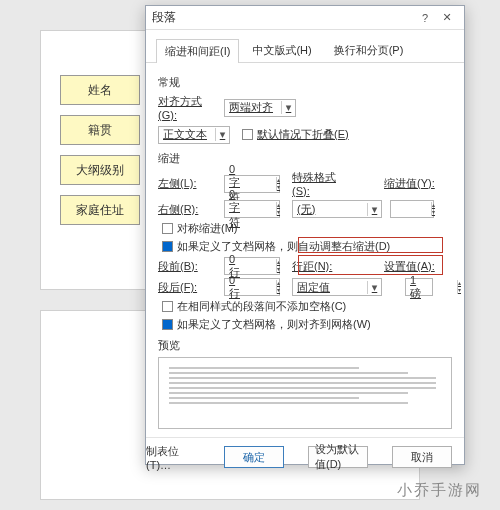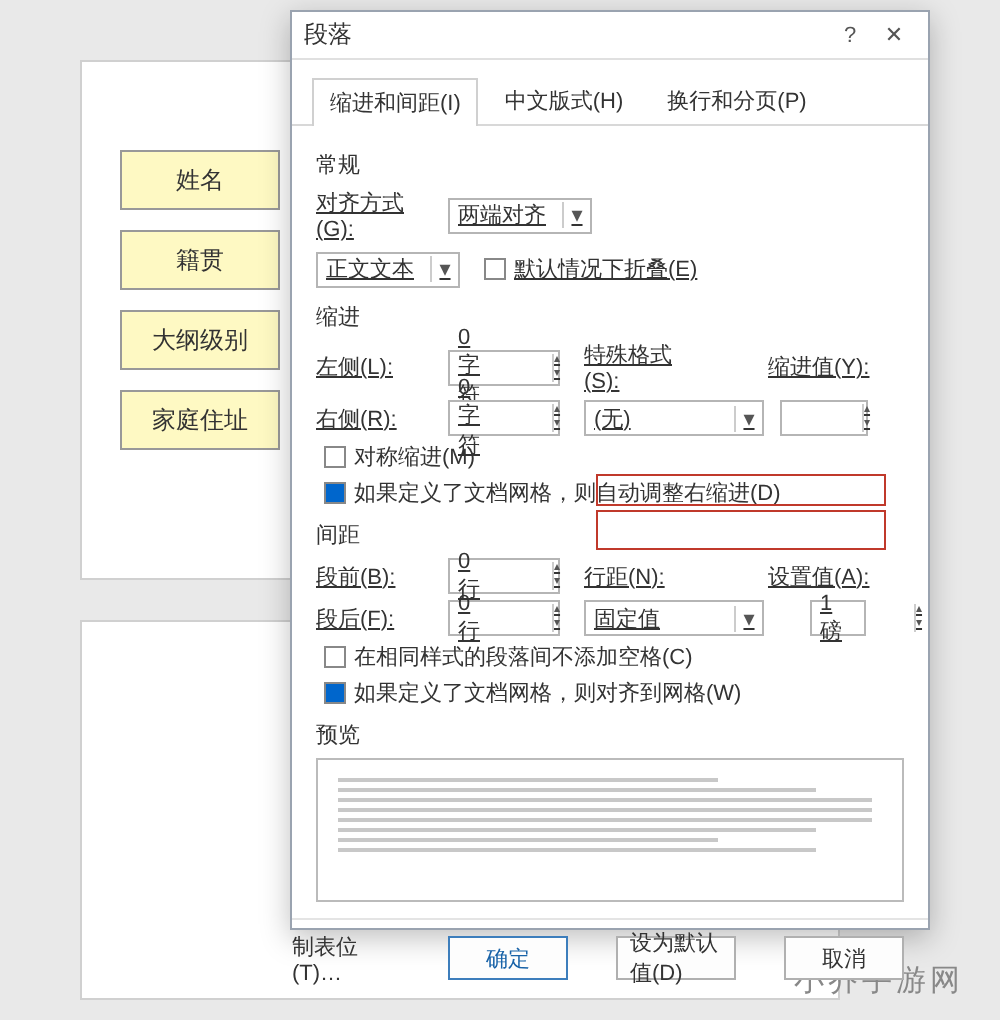--- a/index.html
+++ b/index.html
@@ -130,21 +130,20 @@
     </div>
     <div class="chk">
         <span class="box"></span>
         <span>对称缩进(M)</span>
       </div>
     <div class="chk">
         <span class="box" style="background:#0066cc"></span>
         <span>如果定义了文档网格，则自动调整右缩进(D)</span>
       </div>
 
-    <div class="section-label">间距</div>
     <div class="row">
       <span class="lbl">段前(B):</span>
       <div class="spin">
         <span class="txt">0 行</span>
         <span class="arrs">
             <span>▴</span>
             <span>▾</span>
           </span>
       </div>
       <span class="lbl2" style="margin-left:8px">行距(N):</span>

